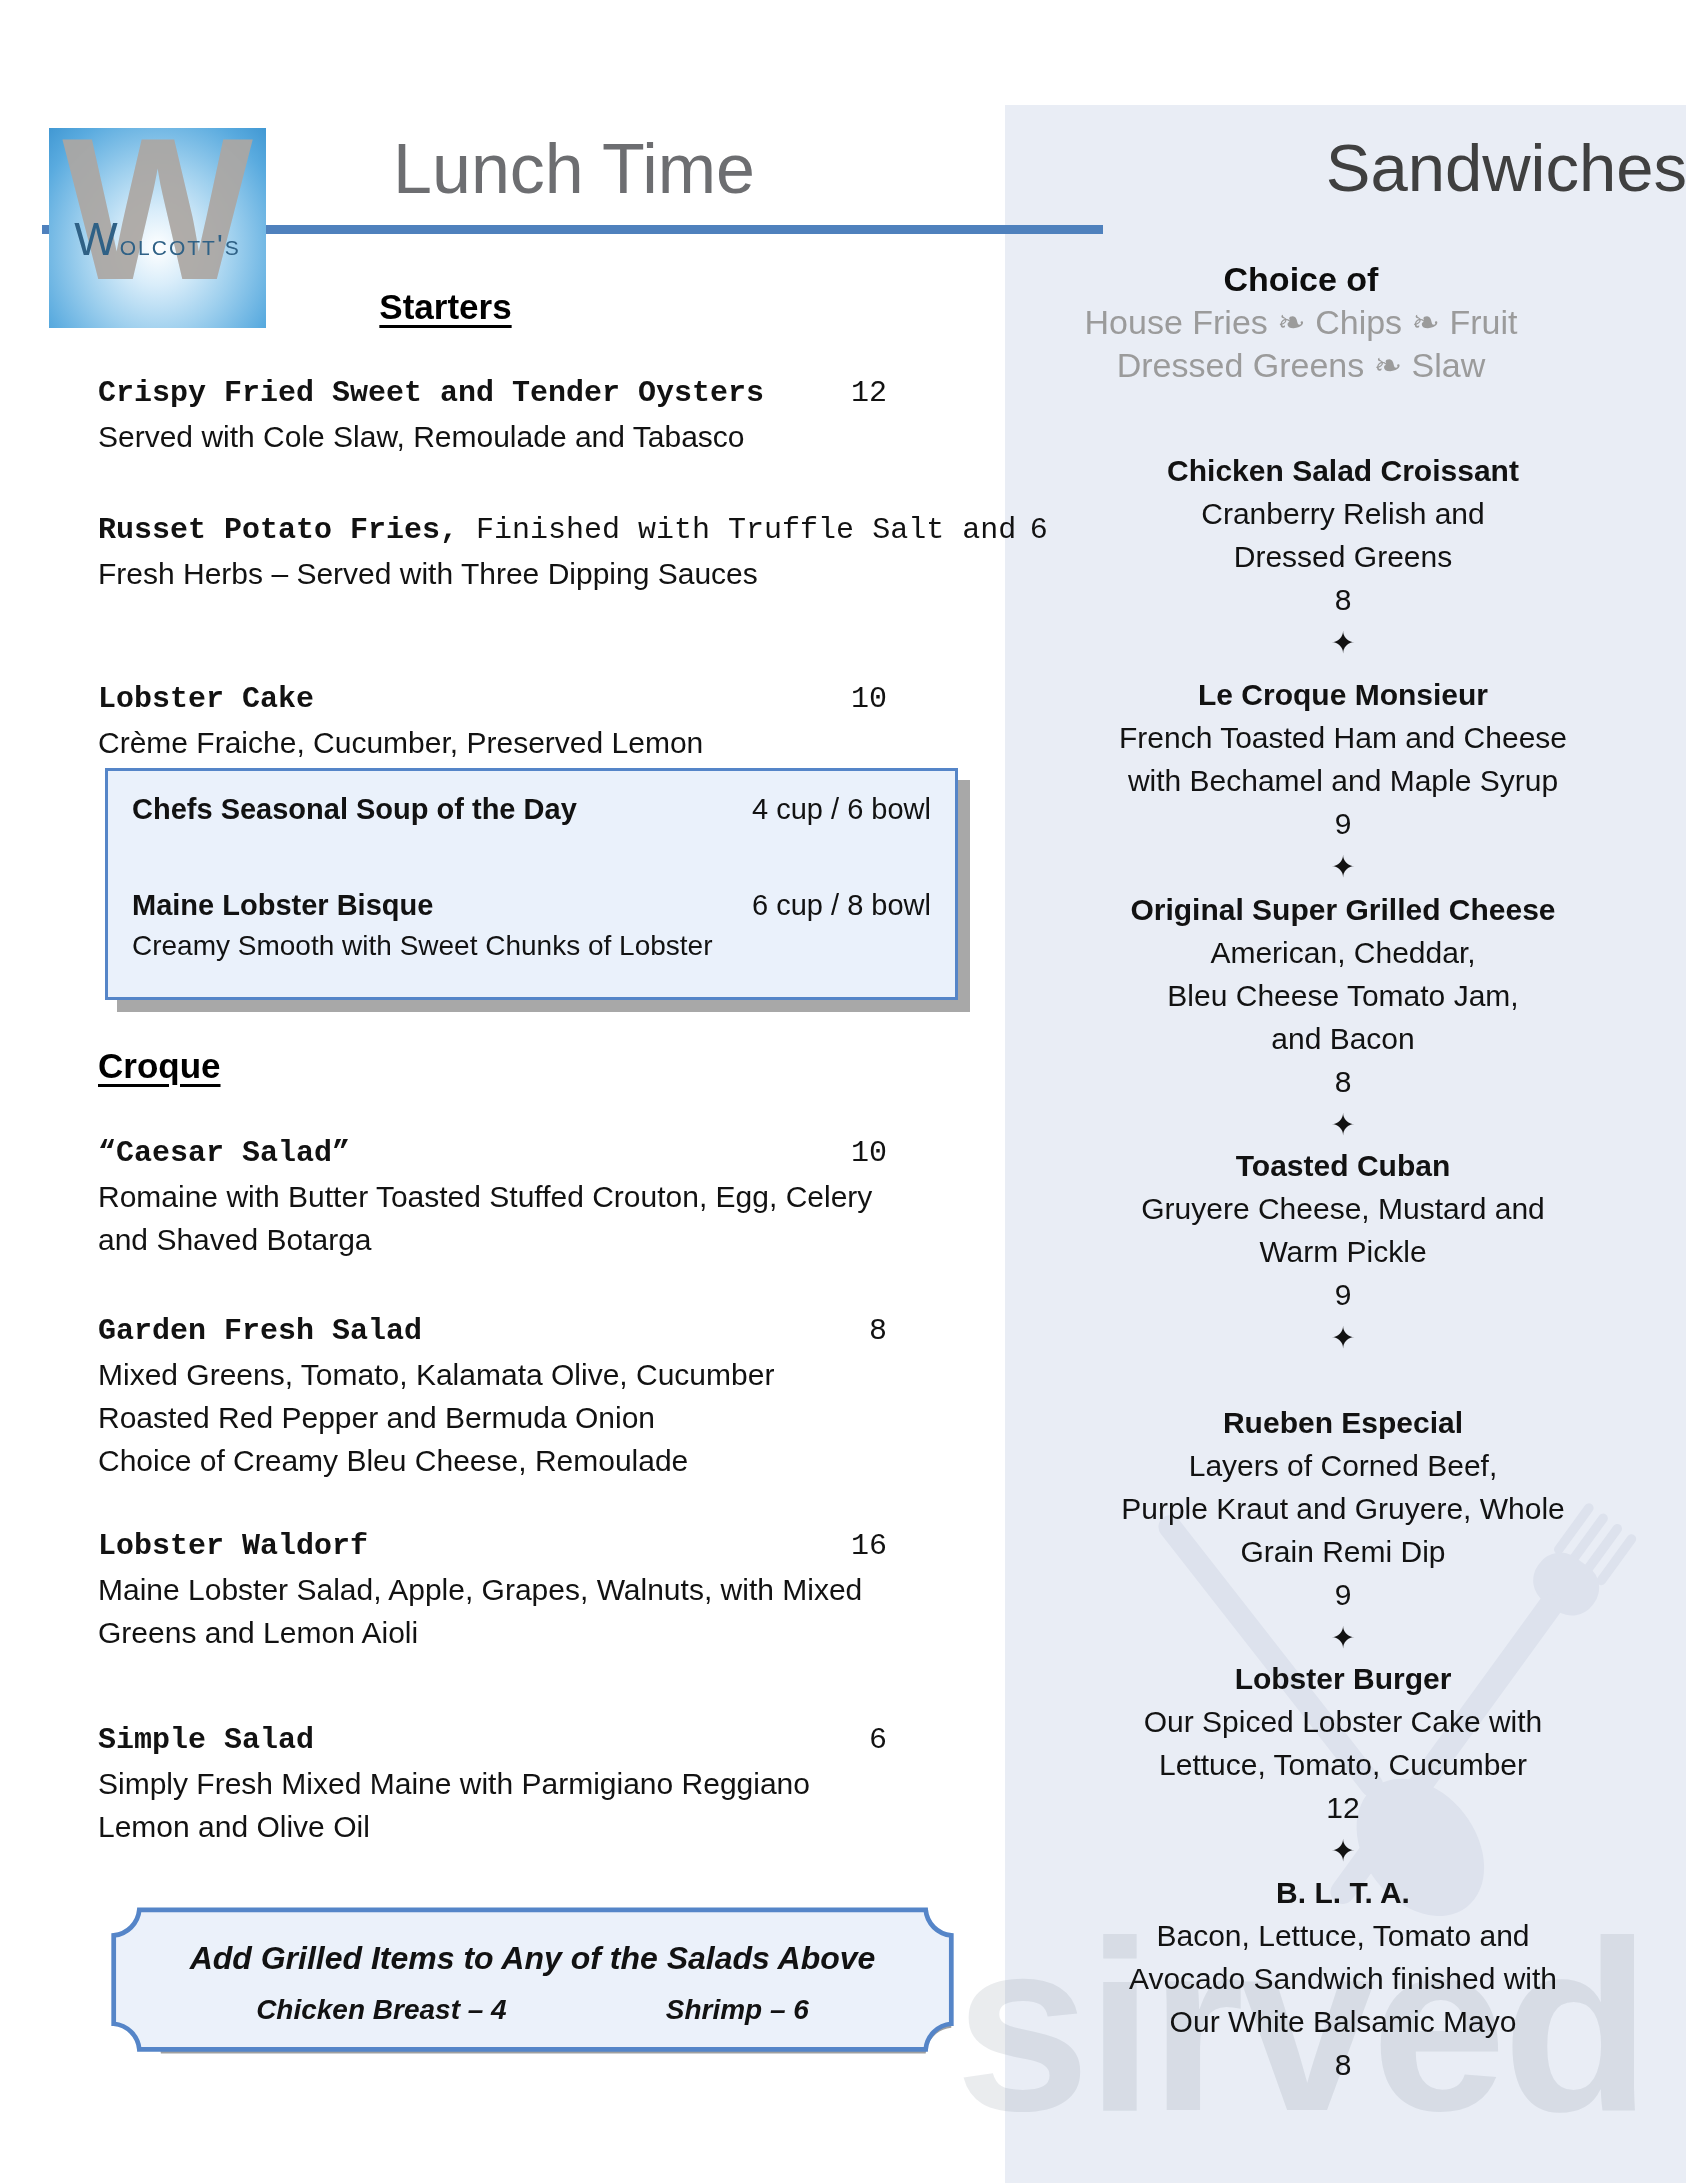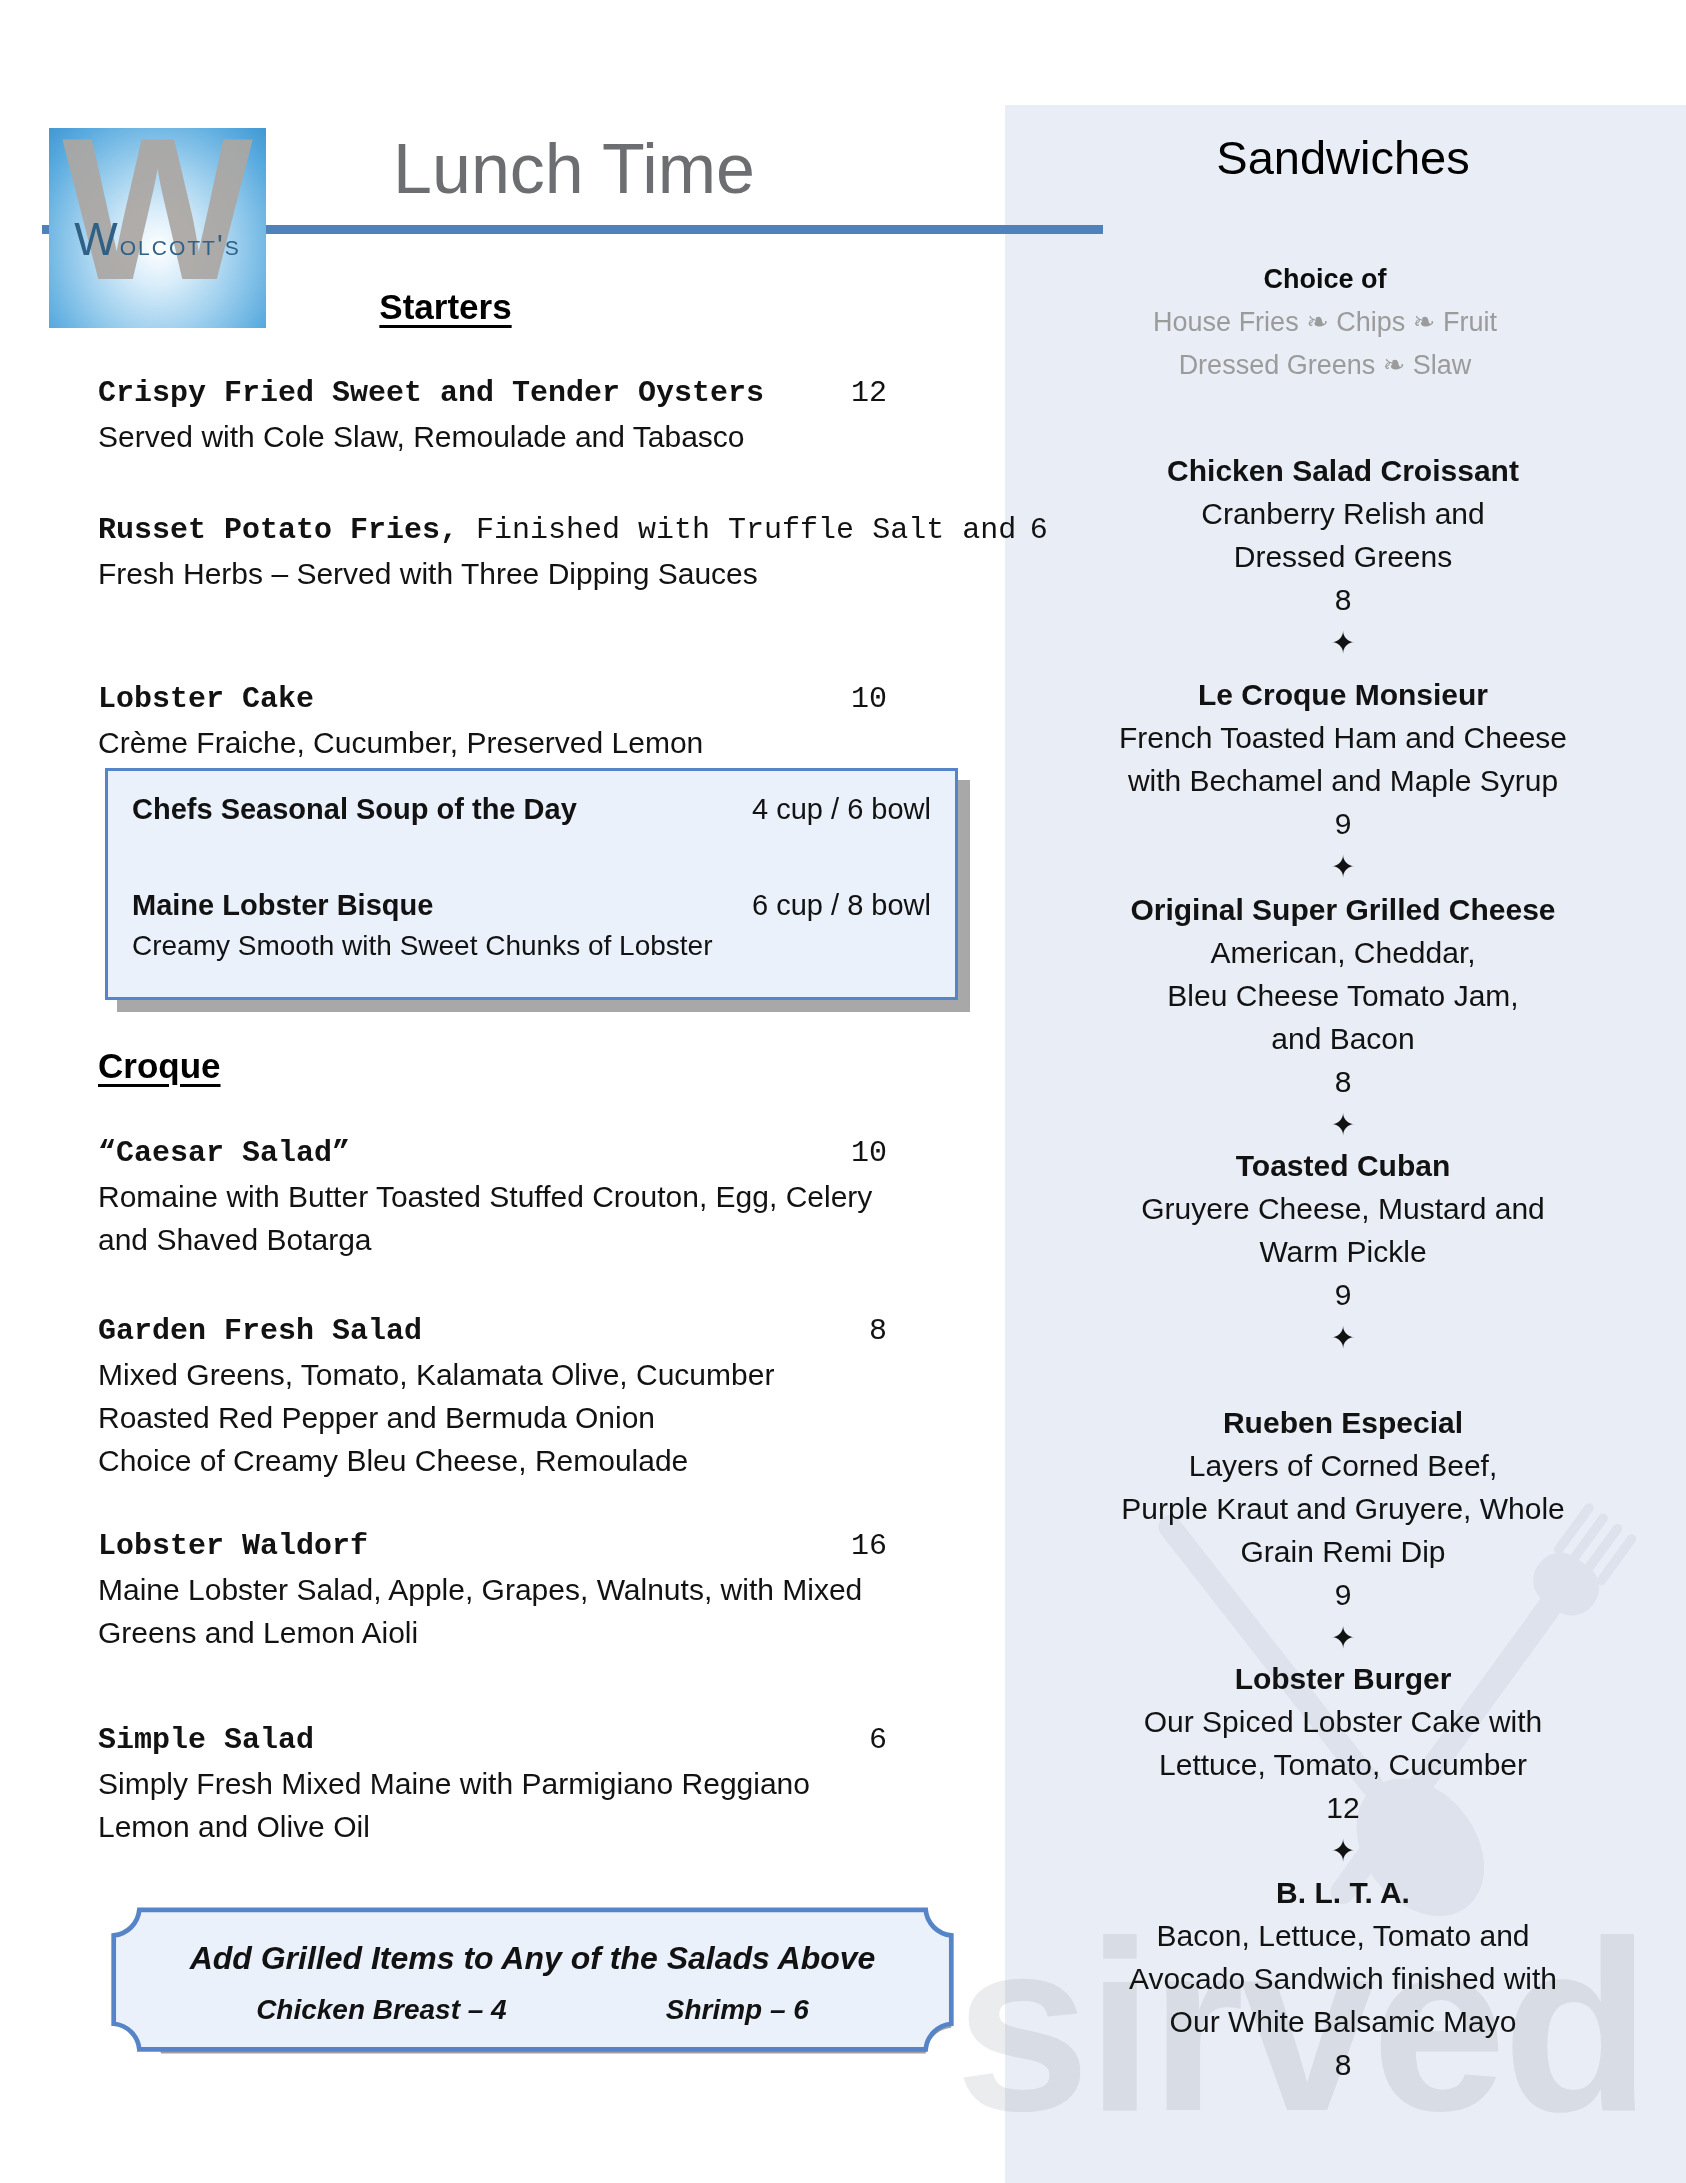--- a/index.html
+++ b/index.html
@@ -23,22 +23,22 @@
     font-size:202px;font-weight:bold;color:#aca7a3;opacity:.92;
   }
   .logo-name{
     position:absolute;left:0;top:88px;width:100%;text-align:center;
     font-variant:small-caps;font-size:30px;letter-spacing:2px;color:#2f6186;line-height:1;
   }
   .logo-name::first-letter{font-size:46px;}
   
   .lunch-title{position:absolute;left:250px;top:134px;width:648px;text-align:center;
     font-size:70px;color:#6d6e71;line-height:1;z-index:2;}
-  .sand-title{position:absolute;left:999px;top:134px;width:688px;text-align:center;
-    font-size:47px;color:#000000;line-height:1;z-index:2;}
+  .sand-title{position:absolute;left:999px;top:134px;width:688px;text-align:right;
+    font-size:67px;color:#404040;line-height:1;z-index:2;}
   
   .section-heading{font-weight:bold;font-size:35px;line-height:1.15;color:#000;
     text-decoration:underline;text-decoration-thickness:2.7px;text-underline-offset:6px;z-index:2;}
   #starters-heading{position:absolute;left:81px;top:287px;width:729px;text-align:center;}
   #salads-heading{position:absolute;left:98px;top:1046px;}
   
   .menu-item{position:absolute;left:98px;width:789px;font-size:30px;line-height:43px;z-index:2;}
   .item-row{display:flex;justify-content:space-between;align-items:flex-start;font-family:Liberation Mono, monospace;}
   .item-name{font-weight:bold;white-space:nowrap;}
   .item-name .suffix{font-weight:normal;}
@@ -56,22 +56,22 @@
   .soup-price{font-weight:normal;}
   .soup-desc{font-size:28px;line-height:38px;margin-top:2.7px;}
   
   .addon-wrap{position:absolute;left:111px;top:1907px;width:843px;height:145px;z-index:2;}
   .addon-svg{position:absolute;left:0;top:0;}
   .addon-content{position:absolute;left:0;top:0;width:100%;}
   .addon-title{margin-top:34px;text-align:center;font-size:32px;font-weight:bold;font-style:italic;line-height:1.1;}
   .addon-options{display:flex;justify-content:center;gap:159px;margin-top:18px;
     font-size:28px;font-weight:bold;font-style:italic;}
   
-  .choice-block{position:absolute;left:981px;top:258px;width:688px;text-align:center;
-    font-size:27px;line-height:43px;z-index:2;}
+  .choice-block{position:absolute;left:957px;top:258px;width:688px;text-align:center;
+    font-size:34px;line-height:43px;z-index:2;}
   .choice-label{font-weight:bold;color:#0d0d0d;}
   .choice-line{color:#9b9b9b;}
   .sw-item{position:absolute;left:999px;width:688px;text-align:center;
     font-size:30px;line-height:43px;z-index:2;}
   .sw-name{font-weight:bold;}
   .sw-star{font-size:30px;}
   
   .utensil-mark{position:absolute;left:1056px;top:1407px;z-index:1;}
   .sirved-mark{
     position:absolute;left:955px;top:1904px;z-index:1;

